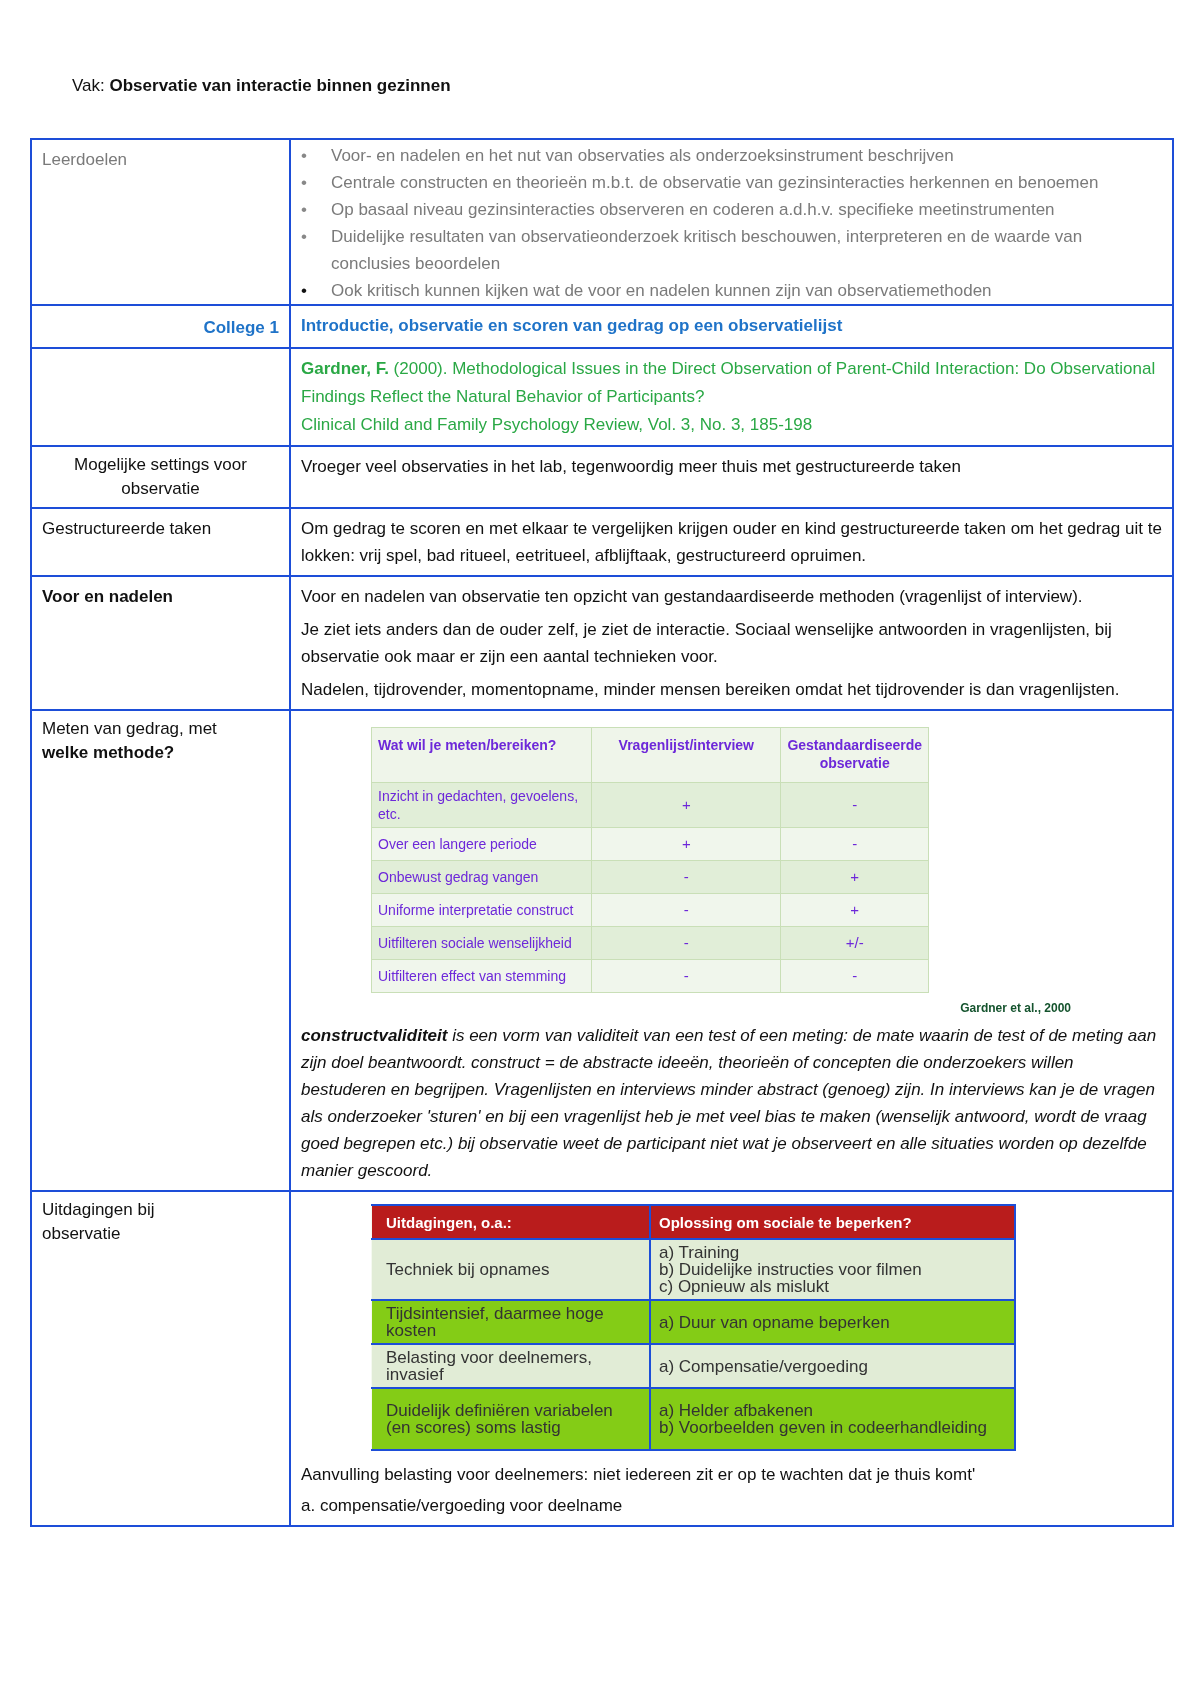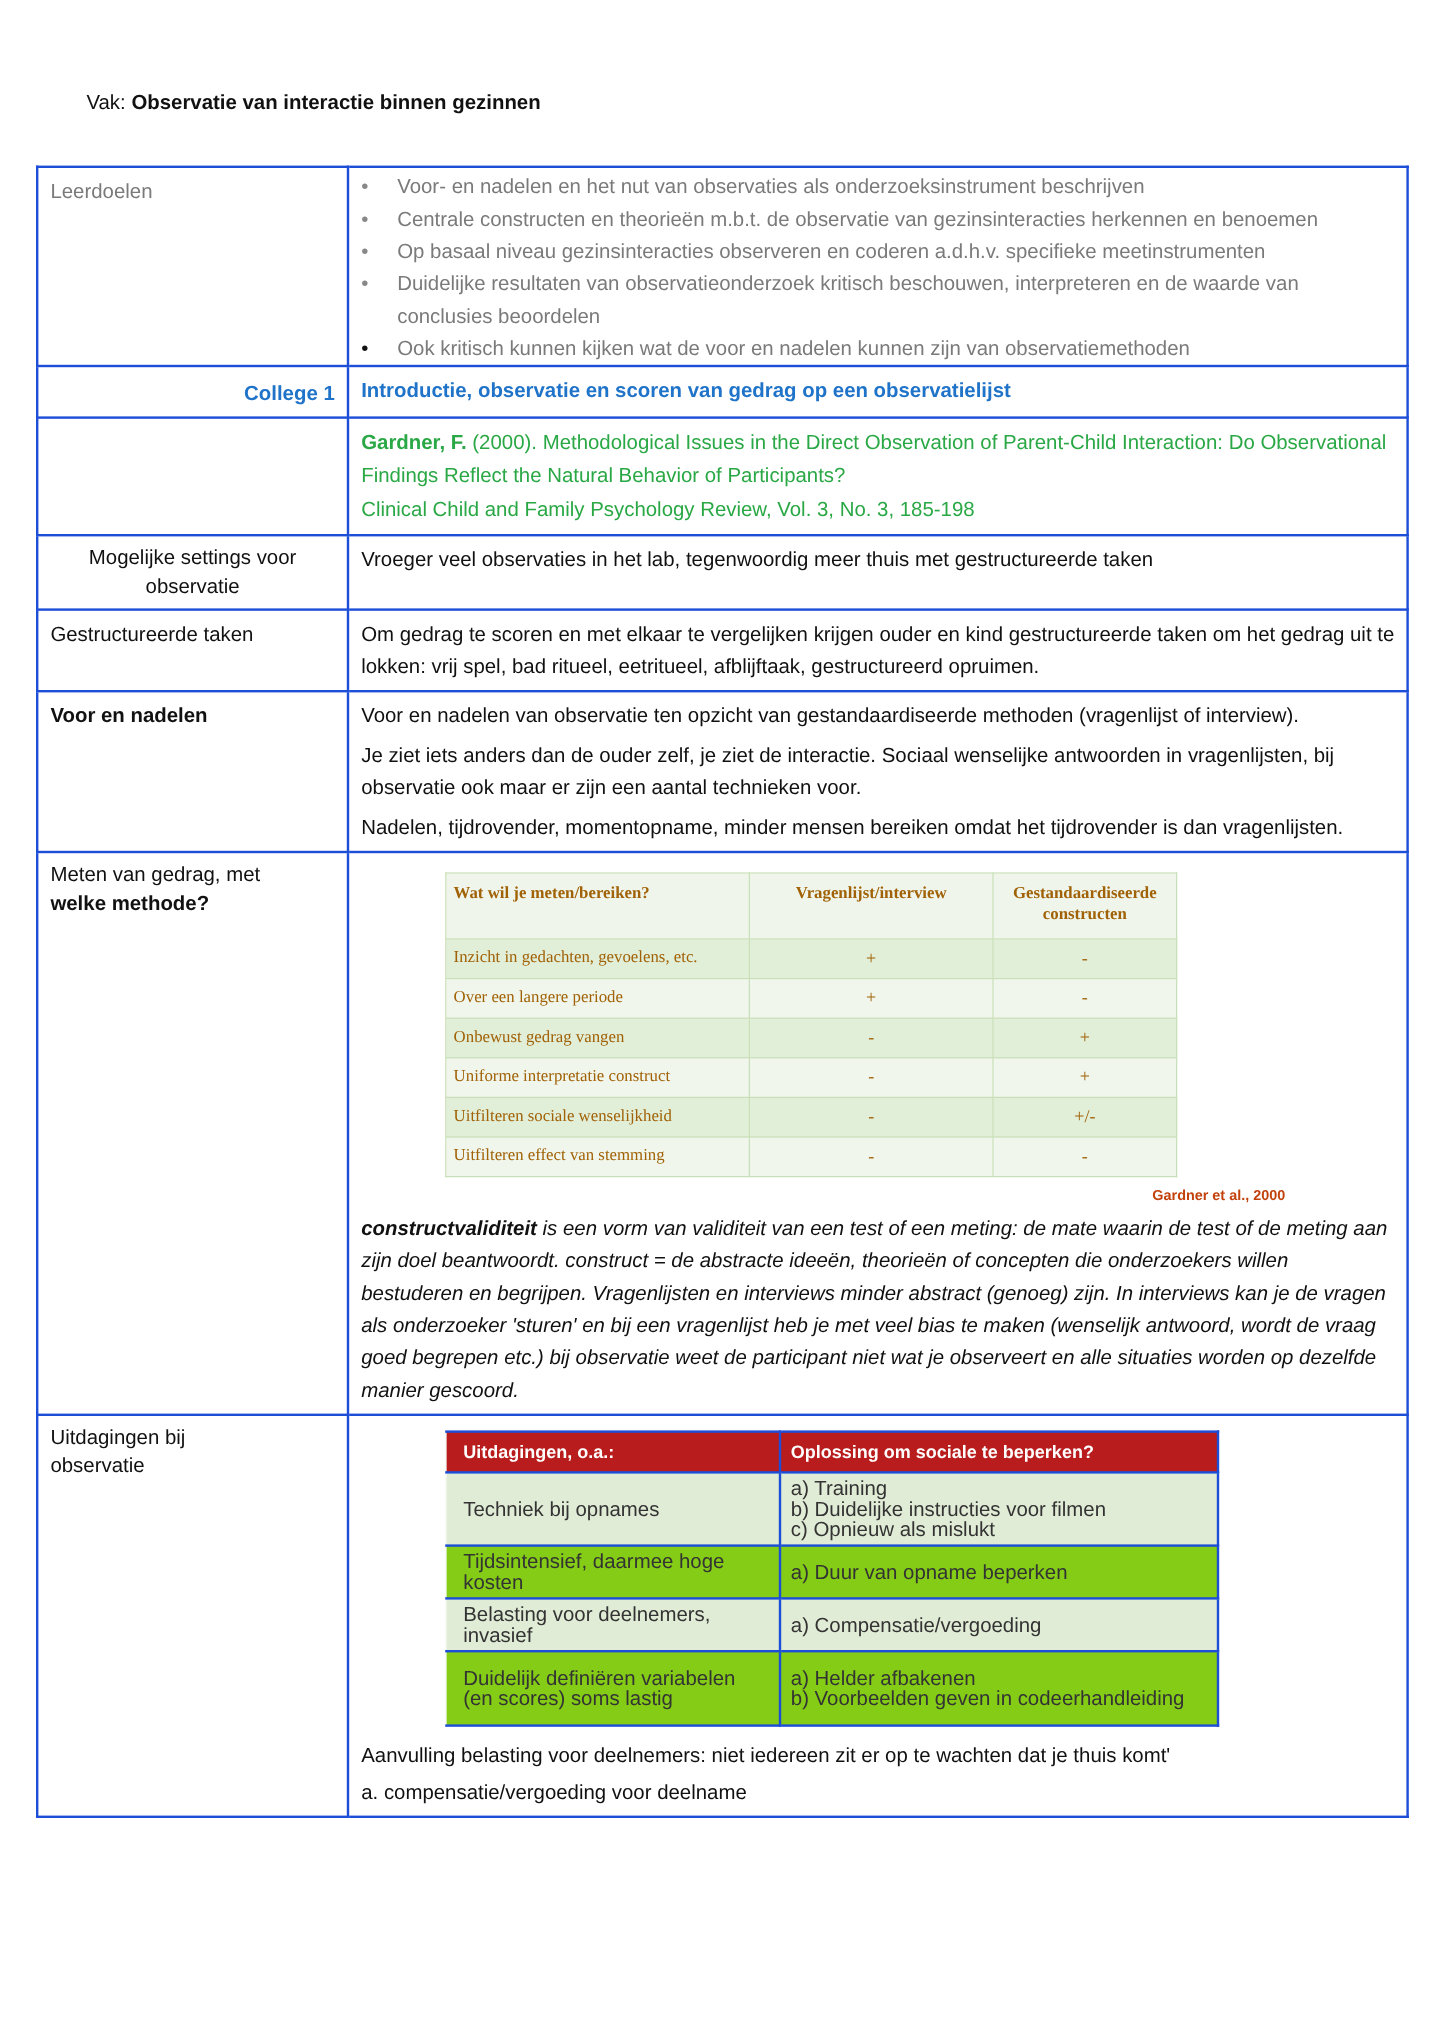--- a/index.html
+++ b/index.html
@@ -14,27 +14,27 @@
   ul.goals li{position:relative;color:#7a7a7a;}
   ul.goals li:before{content:"•";position:absolute;left:-30px;color:#888;}
   ul.goals li.last:before{color:#111;}
   .college-lab{text-align:right;font-weight:bold;color:#1f73c8;}
   .college-title{text-align:left;font-weight:bold;color:#1f73c8;font-size:19px;}
   .green{color:#2aa845;}
   p{margin:0 0 6px 0;}
   .it{font-style:italic;}
   
   .t1wrap{position:relative;margin:10px 0 0 70px;width:670px;}
-  table.t1{border-collapse:collapse;width:610px;font-family:Liberation Serif, serif;font-size:14px;color:#a16207;}
+  table.t1{border-collapse:collapse;width:558px;font-family:Liberation Sans, sans-serif;font-size:14px;color:#6d28d9;}
   table.t1 td{border:1.5px solid #c9dfb7;padding:4px 6px;height:24px;line-height:18px;vertical-align:middle;font-size:14px;}
   table.t1 tr.h td{background:#eff5ea;font-weight:bold;height:42px;vertical-align:top;padding-top:8px;}
   table.t1 tr.a td{background:#e1eed8;}
   table.t1 tr.b td{background:#f0f6ec;}
   table.t1 td.c{text-align:center;font-size:15px;}
-  .cite{text-align:right;font-size:12px;font-weight:bold;margin:2px -30px 0 0;color:#c2410c;}
+  .cite{text-align:right;font-size:12px;font-weight:bold;margin:2px -30px 0 0;color:#14532d;}
   
   table.t2{border-collapse:collapse;width:645px;margin:8px 0 10px 70px;font-size:11px;color:#333;}
   table.t2 td{padding:4px 8px;line-height:17px;vertical-align:middle;border-left:1px solid #f5f9f1;}
   table.t2 tr.h td{background:#b91c1c;color:#fff;font-weight:bold;font-size:15px;height:24px;}
   table.t2 tr.a td{background:#e1ecd6;}
   table.t2 tr.b td{background:#84cc16;}
   table.t2 td.l{width:255px;padding-left:14px;}
 </style>
 </head>
 <body>
@@ -90,21 +90,21 @@
       <span>Meten van gedrag, met</span><br>
       <b>welke methode?</b>
     </td>
     <td>
       <div class="t1wrap">
         <table class="t1">
           <tbody>
                 <tr class="h">
             <td style="width:240px;">Wat wil je meten/bereiken?</td>
             <td class="c" style="width:190px;font-size:14px;">Vragenlijst/interview</td>
-            <td class="c" style="font-size:14px;">Gestandaardiseerde constructen</td>
+            <td class="c" style="font-size:14px;">Gestandaardiseerde observatie</td>
           </tr>
           <tr class="a">
             <td>Inzicht in gedachten, gevoelens, etc.</td>
             <td class="c">+</td>
             <td class="c">-</td>
           </tr>
           <tr class="b">
             <td>Over een langere periode</td>
             <td class="c">+</td>
             <td class="c">-</td>

